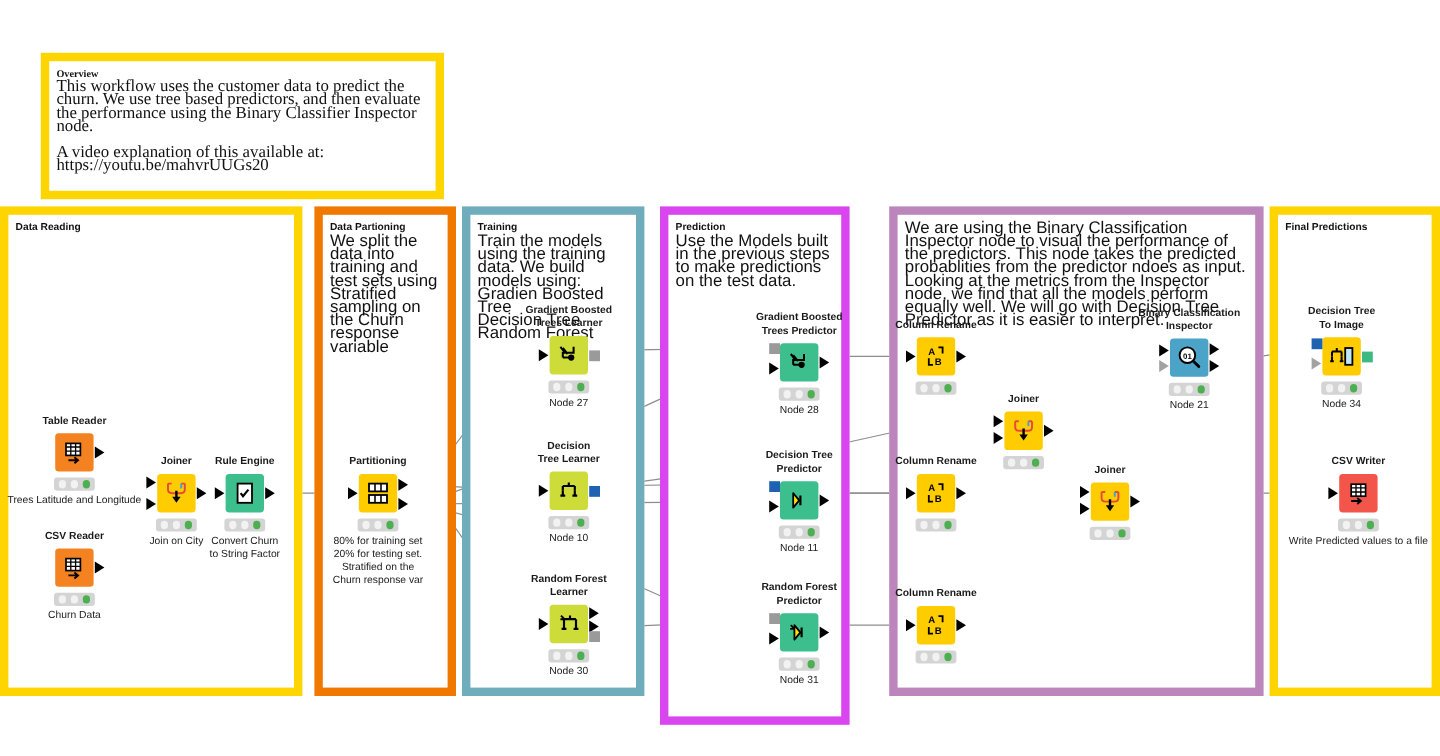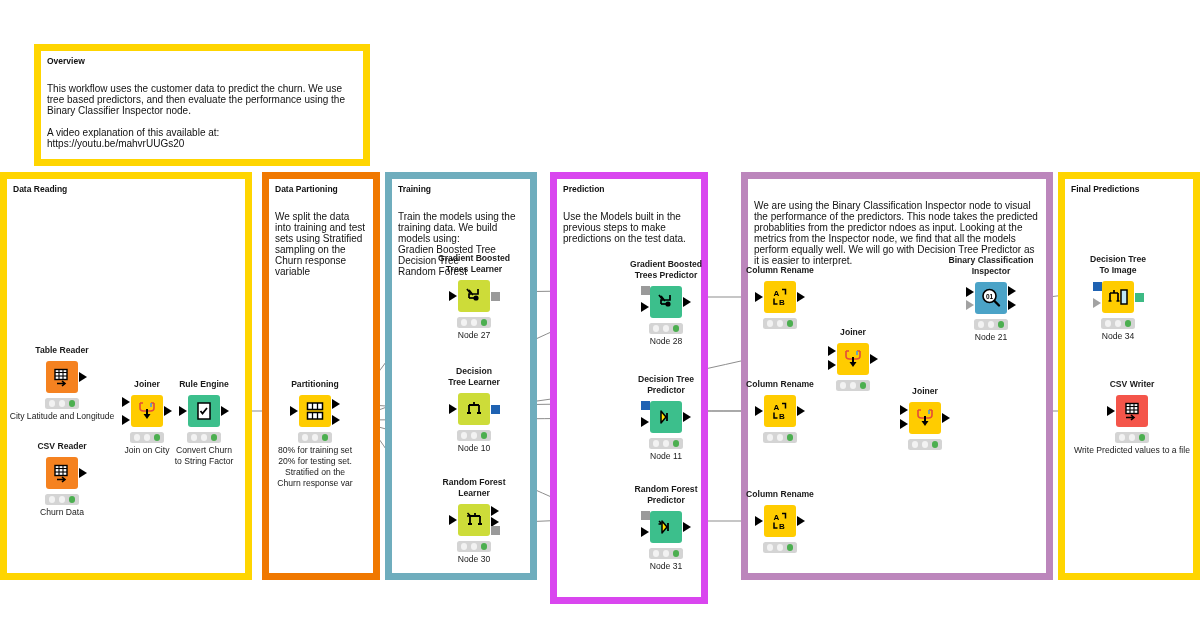--- a/index.html
+++ b/index.html
@@ -18,25 +18,24 @@
     overflow: hidden;
   }
   .anno-head {
     font-size: 8.5px;
     font-weight: bold;
     color: #111;
     line-height: 11px;
     white-space: pre;
   }
   .anno-body {
-    font-size: 10px;
+    font-size: 14px;
     color: #111;
     line-height: 11px;
     white-space: pre-wrap;
-    margin-top: 16px;
   }
   .anno-inner { padding: 5px 6px 4px 6px; }
 
   
   #links { position: absolute; left:0; top:0; width:1200px; height:630px; pointer-events:none; }
 
   
   .node { position: absolute; width: 0; height: 0; }
   .node-title {
     position: absolute;
@@ -152,21 +151,21 @@
       <path d="M 798,521 C 840,521 880,430 906,426"></path>
 
       <path d="M 943,418 C 960,418 962,295 977,293"></path>
 
       <path d="M 930,345 C 950,330 958,307 975,305"></path>
 
       <path d="M 690,411 C 800,411 1000,411 1104,411"></path>
     </g>
   </svg>
 
-  <div class="anno" style="left:34px; top:44px; width:336px; height:122px; border:7px solid #FFD500;">
+  <div class="anno" style="left:34px; top:44px; width:336px; height:122px; border:7px solid #FFD500;font-family:Liberation Serif, serif;">
     <div class="anno-inner">
       <div class="anno-head">Overview</div>
       <div class="anno-body">This workflow uses the customer data to predict the churn. We use tree based predictors, and then evaluate the performance using the Binary Classifier Inspector node.
 
 A video explanation of this available at:
 https://youtu.be/mahvrUUGs20</div>
     </div>
   </div>
 
   <div class="anno" style="left:0px; top:172px; width:252px; height:408px; border:7px solid #FFD500;">
@@ -223,21 +222,21 @@
         <line x1="11" y1="2.5" x2="11" y2="12.5" stroke="#000" stroke-width="1.1"></line>
         <path d="M5 16.5 h7 M10 14 l3 2.5 l-3 2.5" stroke="#000" stroke-width="1.6" fill="none"></path>
       </svg>
     </div>
     <div class="port port-tri-out" style="left:17px; top:-5.5px;"></div>
     <div class="node-status">
       <span class="dot"></span>
       <span class="dot"></span>
       <span class="dot green"></span>
     </div>
-    <div class="node-sub">City Latitude and Longitude</div>
+    <div class="node-sub">Trees Latitude and Longitude</div>
   </div>
 
   <div class="node" style="left:62px; top:473px;">
     <div class="node-title">CSV Reader</div>
     <div class="node-box" style="background:#F58220;">
       <svg class="ico" width="20" height="20" viewBox="0 0 20 20">
         <rect x="3" y="2.5" width="12" height="10" fill="#fff" stroke="#000" stroke-width="1.4"></rect>
         <line x1="3" y1="5.5" x2="15" y2="5.5" stroke="#000" stroke-width="1.1"></line>
         <line x1="3" y1="9" x2="15" y2="9" stroke="#000" stroke-width="1.1"></line>
         <line x1="7" y1="2.5" x2="7" y2="12.5" stroke="#000" stroke-width="1.1"></line>

